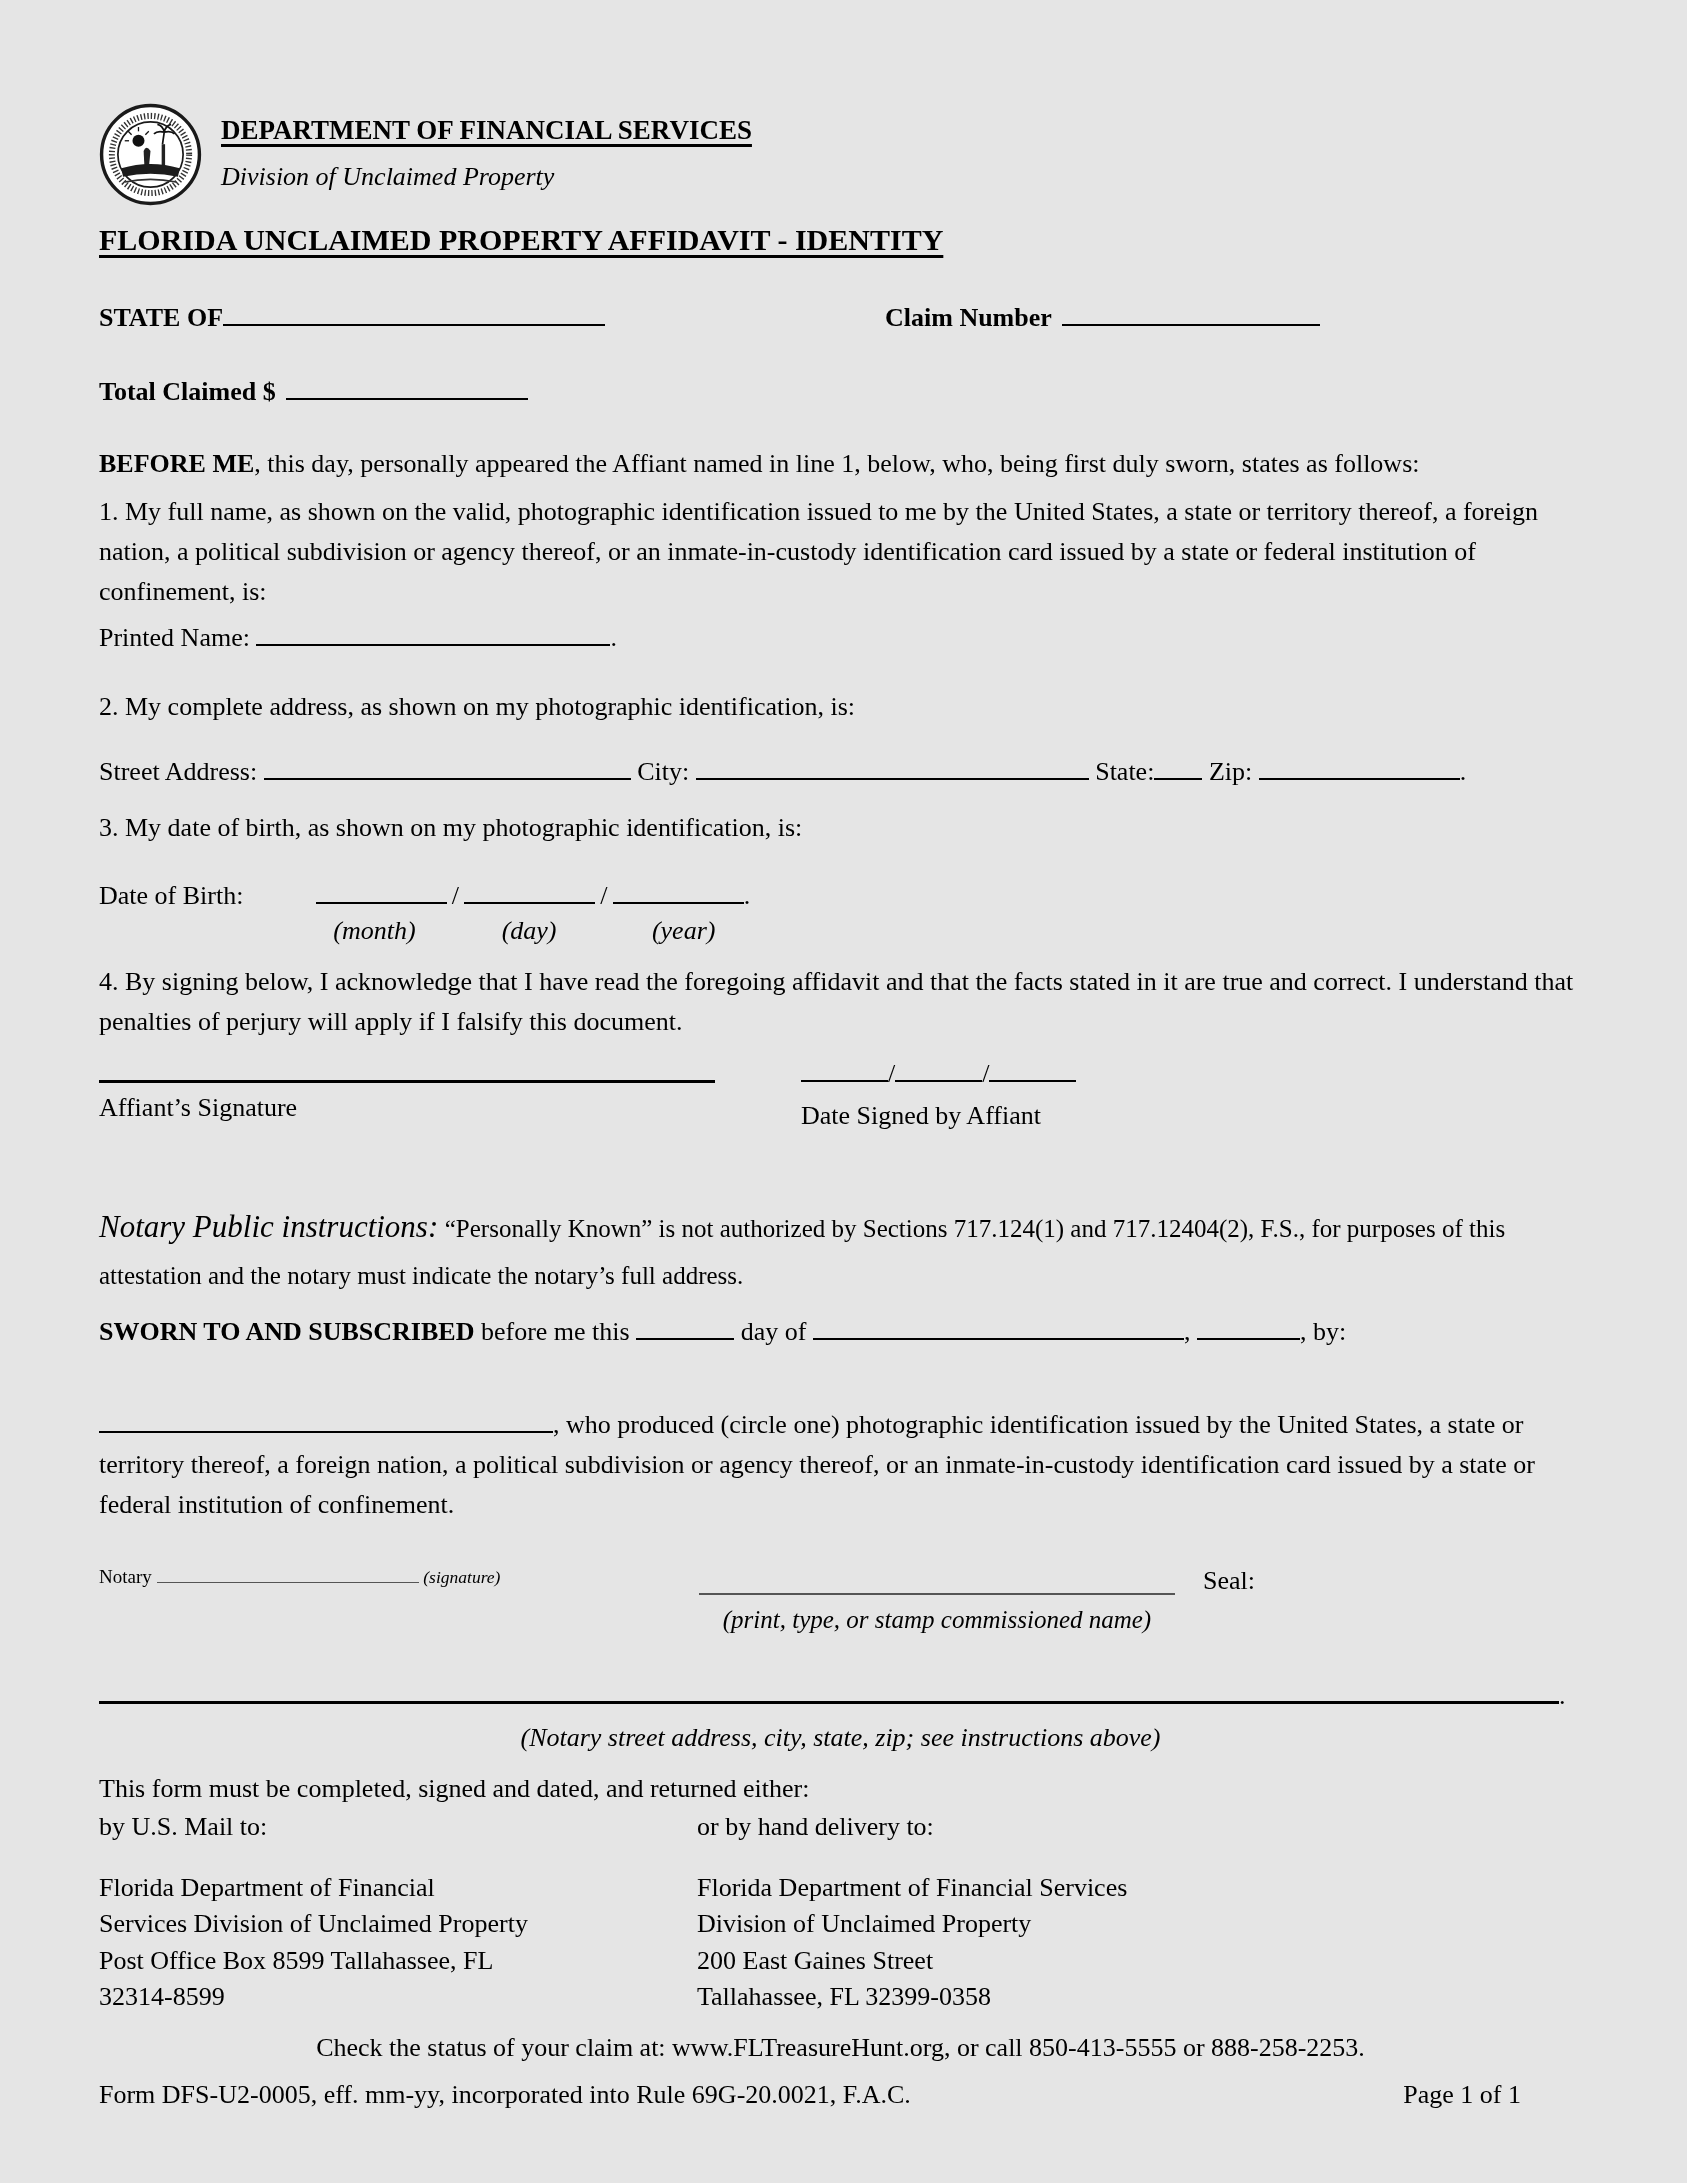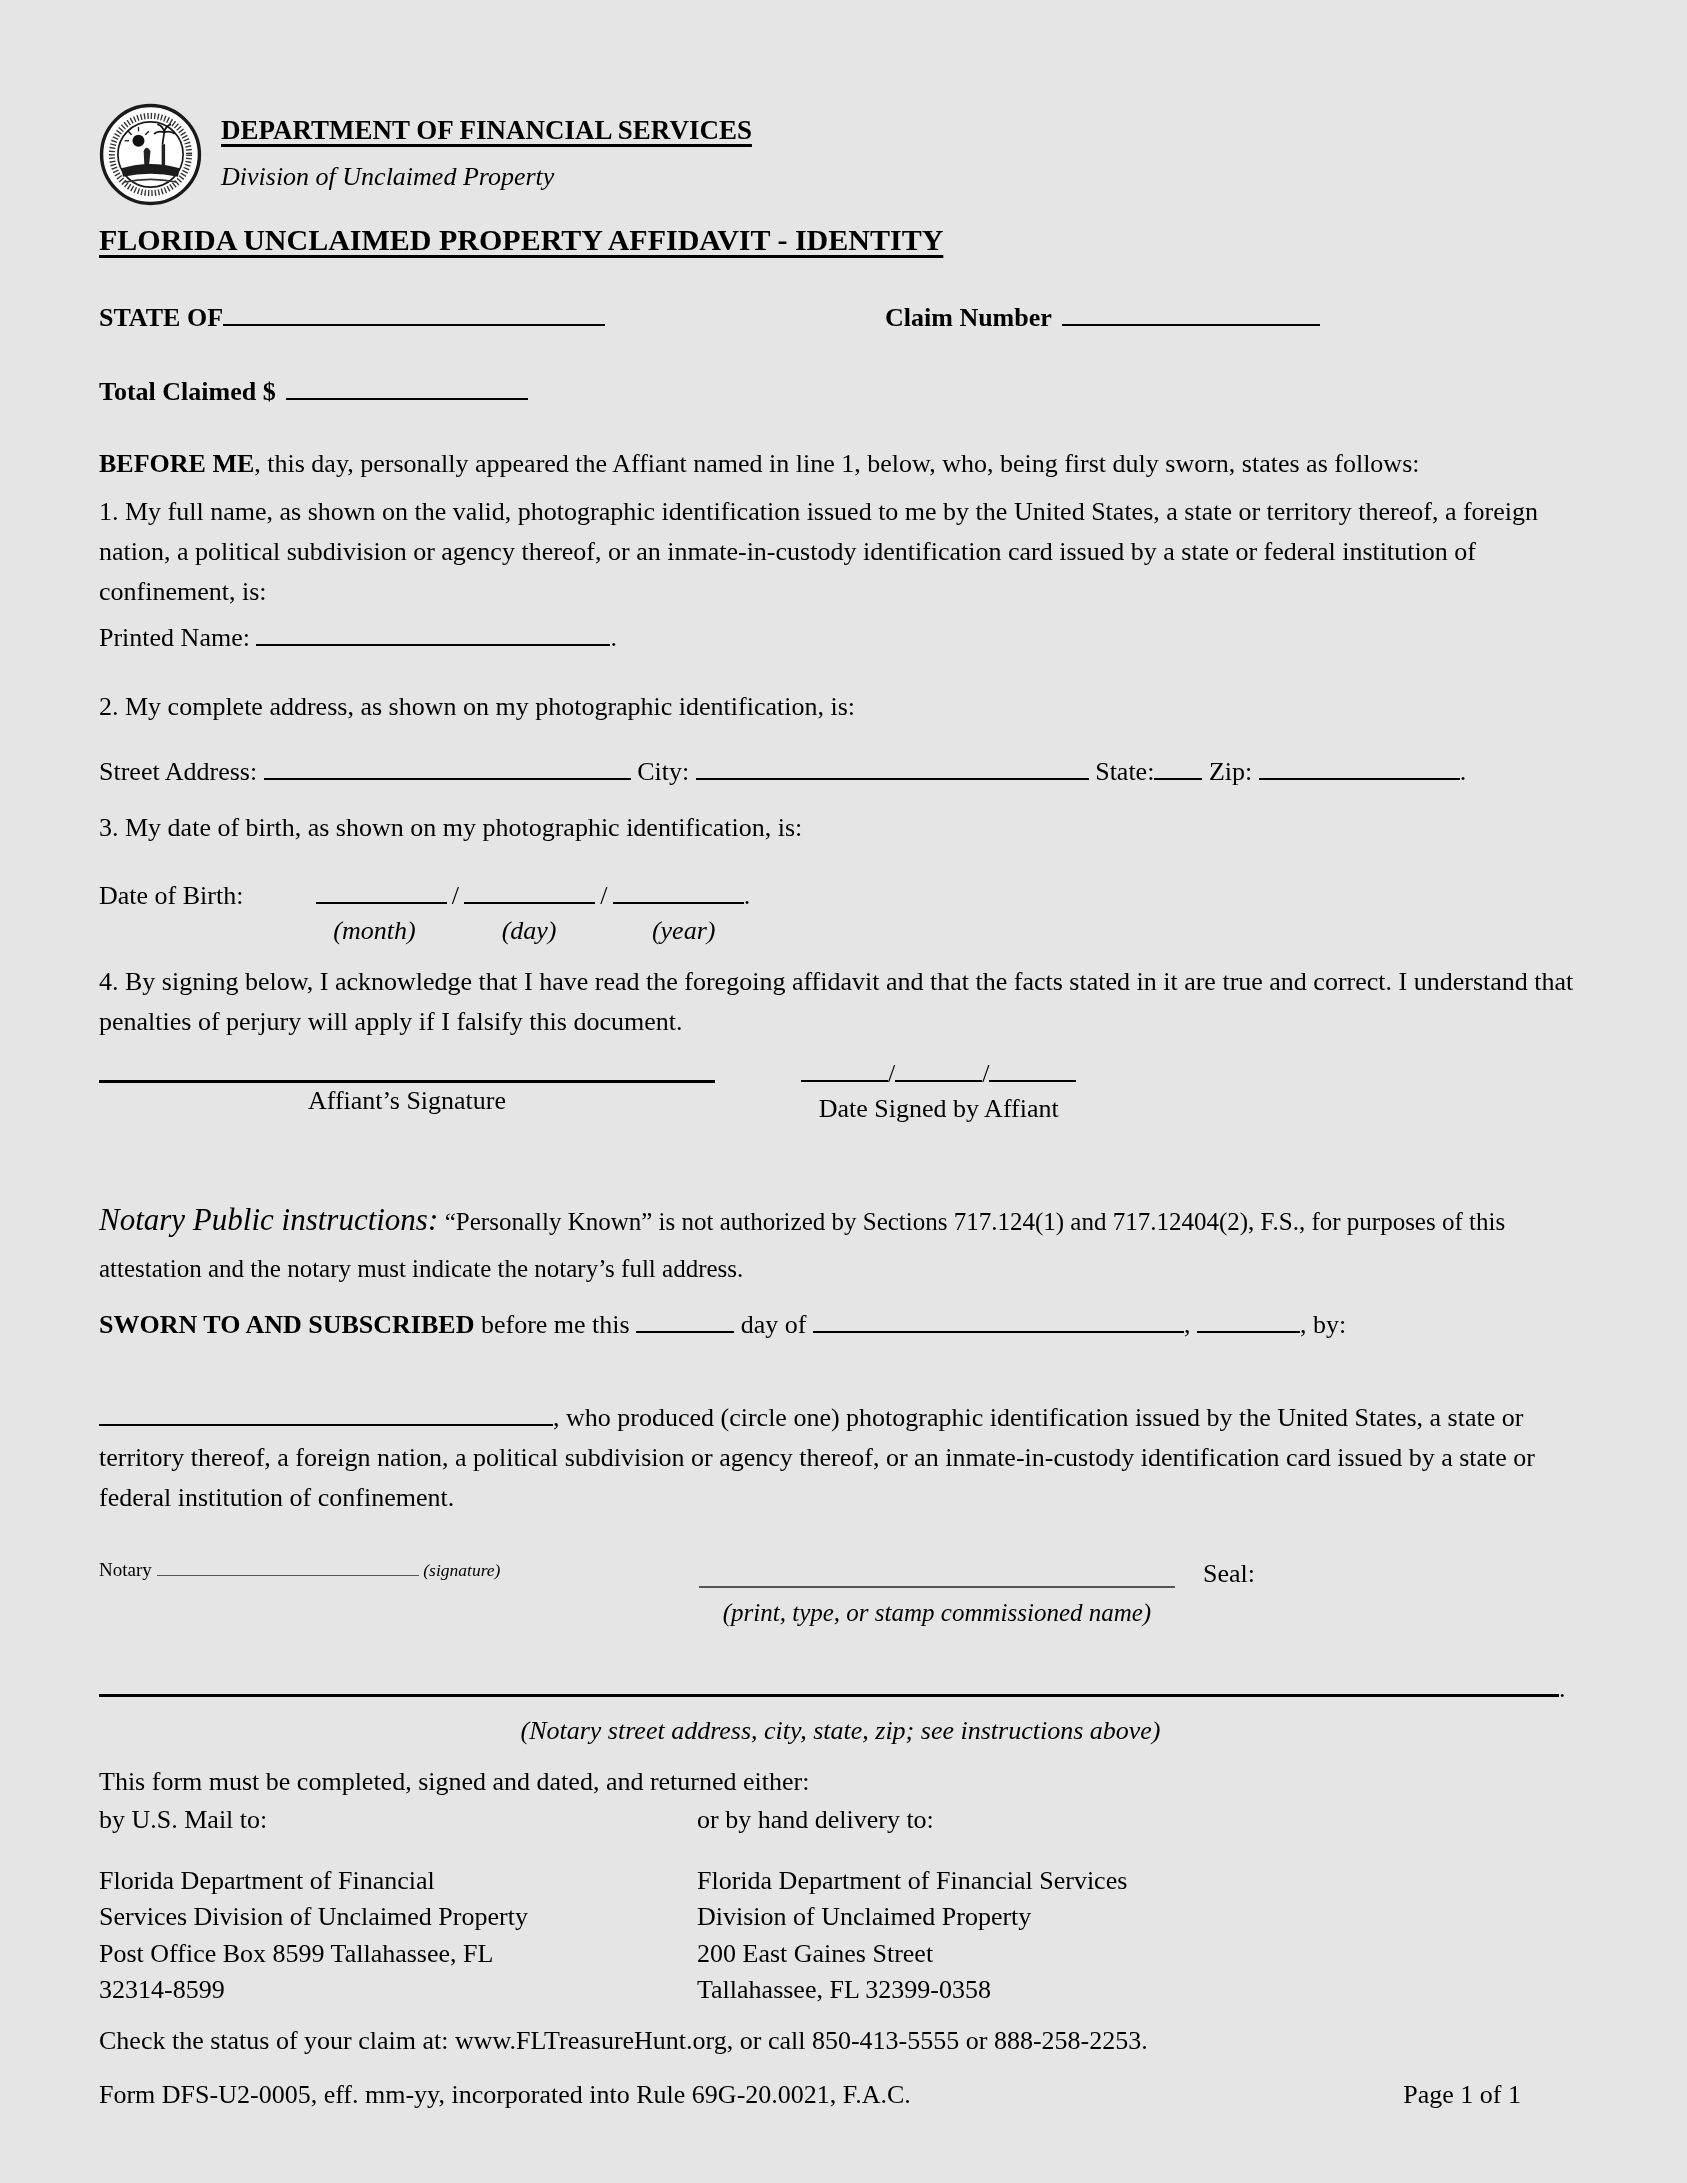--- a/index.html
+++ b/index.html
@@ -29,42 +29,42 @@
   .col-r { flex:1; }
   
   .dob-line { white-space:nowrap; }
   .dob-caps { display:flex; font-style:italic; }
   .cap-c { text-align:center; display:inline-block; }
   
   .sig-row { display:flex; align-items:flex-start; }
   .sig-left { width:616px; }
   .sig-right { margin-left:86px; }
   .sig-blank { border-bottom:3.5px solid #000; height:26px; }
-  .sig-label { margin-top:0;text-align:center; }
+  .sig-label { margin-top:7px; }
   .date-blanks { white-space:nowrap; }
   
   .ni { margin:0; line-height:1.7; }
   .ni-lead { font-style:italic; font-size:31px; }
   .ni-rest { font-size:25px; }
   .notary-row { display:flex; align-items:flex-start; }
   .nr-left { width:600px; font-size:19px; }
   .nr-sig-cap { font-style:italic; font-size:17.5px; }
   .nr-center { width:476px; }
   .cline { border-bottom:2.6px solid #555; height:30px; }
   .ccap { font-style:italic; font-size:25px; text-align:center; margin-top:8.7px; }
   .nr-right { margin-left:28px; font-size:26px; }
   .full-line-row { white-space:nowrap; }
   .u-thick { border-bottom-width:3.5px; }
   .addr-cap { font-style:italic; text-align:center; margin-top:7px; }
   
   .cols { display:flex;font-family:Liberation Serif, serif; }
   .c-l { width:598px; }
   .c-r { flex:1; }
   .addr div { line-height:1.4; }
-  .status { text-align:left; }
+  .status { text-align:center; }
   .footer { position:absolute; left:99px; right:166px; top:2077px; display:flex; justify-content:space-between; }.mt8{margin-top:7px}.mt10{margin-top:8.7px}.mt14{margin-top:12.2px}
   .mt16{margin-top:14px}.mt22{margin-top:19px}.mt30{margin-top:26px}.mt32{margin-top:28px}
   .mt35{margin-top:31px}.mt40{margin-top:35px}.mt42{margin-top:37px}.mt43{margin-top:38px}
   .mt64{margin-top:56px}.mt78{margin-top:68px}
   .sp8{display:inline-block;width:7px}.sp12{display:inline-block;width:10.5px}
 </style>
 </head>
 <body>
 
 <div class="page">

